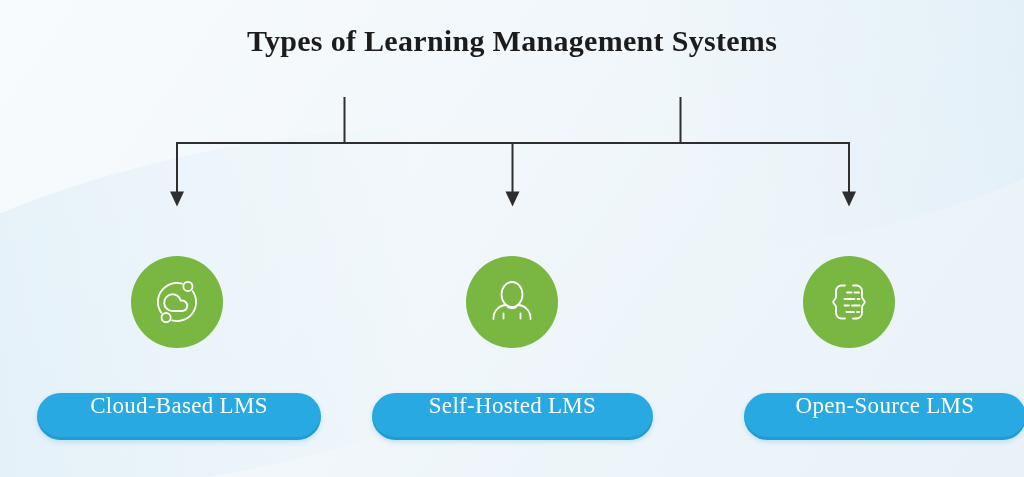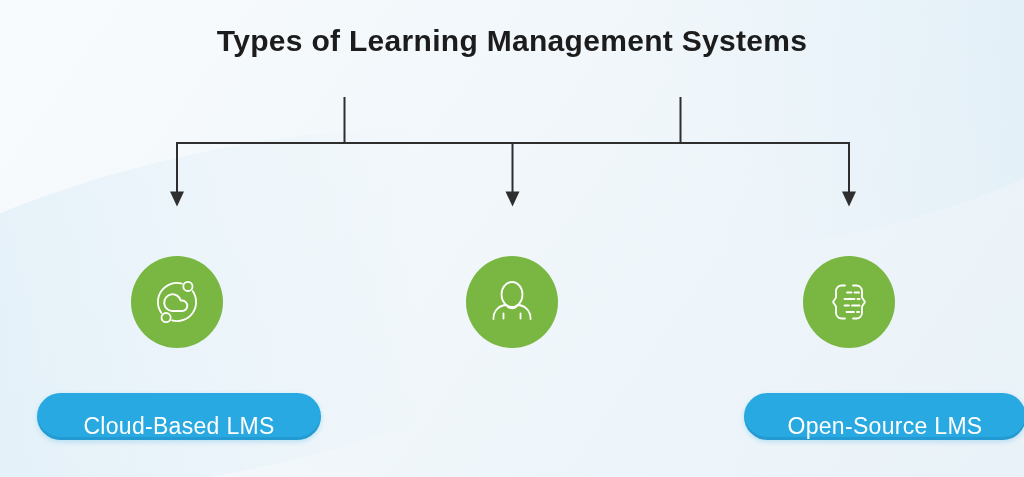--- a/index.html
+++ b/index.html
@@ -1,19 +1,19 @@
 <!DOCTYPE html>
 <html style="--node-circle: #79b742; --pill: #29a9e1; --pill-text: #ffffff; --connector: #2e2e2e; --title: #1c1c1c;"><head>
 <meta charset="utf-8">
 <style>
   html,body{margin:0;padding:0;background:#ffffff;}
   .canvas{
     position:relative;width:1024px;height:477px;overflow:hidden;
     background:linear-gradient(125deg,#f8fbfd 0%,#f1f7fb 45%,#e9f2f8 100%);
-    font-family:Liberation Sans, sans-serif;
+    font-family:Liberation Serif, serif;
   }
   .swirl{position:absolute;pointer-events:none;}
   .swirl1{
     left:-220px;top:150px;width:900px;height:320px;
     background:linear-gradient(100deg,rgba(190,222,240,0.45),rgba(220,238,248,0.0) 70%);
     transform:rotate(-12deg);border-radius:50%;
   }
   .swirl2{
     left:420px;top:-60px;width:760px;height:300px;
     background:linear-gradient(260deg,rgba(205,230,244,0.40),rgba(235,245,250,0.0) 65%);
@@ -29,21 +29,21 @@
     position:absolute;top:256px;width:92px;height:92px;border-radius:50%;
     background:var(--node-circle,#79b742);
     display:flex;align-items:center;justify-content:center;
   }
   .node-circle svg{display:block;}
   .circle1{left:131px;} .circle2{left:466px;} .circle3{left:803px;}
   .pill{
     position:absolute;top:393px;height:47px;border-radius:24px;
     background:var(--pill,#29a9e1);
     box-shadow:inset 0 -3px 0 rgba(10,90,140,0.18), 0 2px 5px rgba(41,169,225,0.25);
-    display:flex;align-items:flex-end;justify-content:center;
+    display:flex;align-items:flex-start;justify-content:center;
     color:var(--pill-text,#ffffff);font-size:23px;font-weight:500;letter-spacing:0.3px;
   }
   .pill1{left:37px;width:284px;}
   .pill2{left:372px;width:281px;}
   .pill3{left:744px;width:282px;}
   .icon-stroke{fill:none;stroke:#ffffff;stroke-width:1.8;stroke-linecap:round;stroke-linejoin:round;}
 </style>
 </head>
 <body>
 
@@ -100,17 +100,20 @@
       <line class="icon-stroke" x1="25.5" y1="33.5" x2="30" y2="33.5"></line>
       <line class="icon-stroke" x1="33" y1="33.5" x2="40.5" y2="33.5"></line>
       <line class="icon-stroke" x1="27.5" y1="40" x2="35" y2="40"></line>
       <line class="icon-stroke" x1="38" y1="40" x2="40" y2="40"></line>
     </svg>
   </div>
 
   <div class="pill pill1">
     <span>Cloud-Based LMS</span>
   </div>
+  <div class="pill pill2">
+    <span>Self-Hosted LMS</span>
+  </div>
   <div class="pill pill3">
     <span>Open-Source LMS</span>
   </div>
 
 </div>
 
 </body></html>

